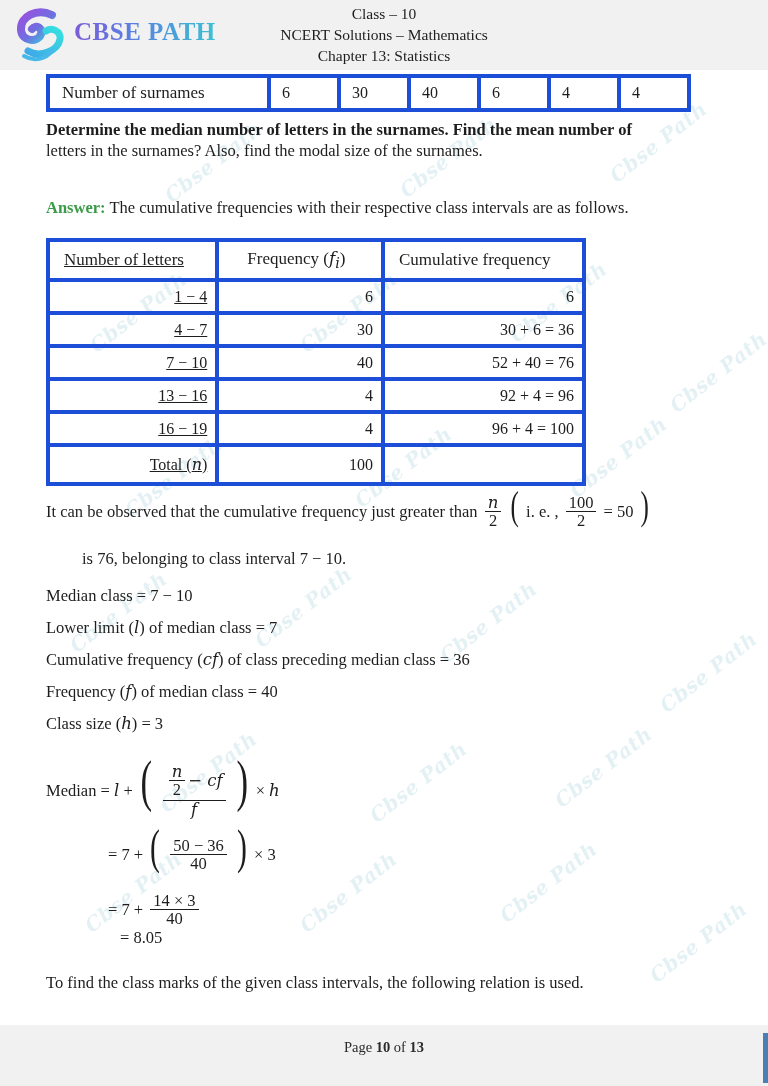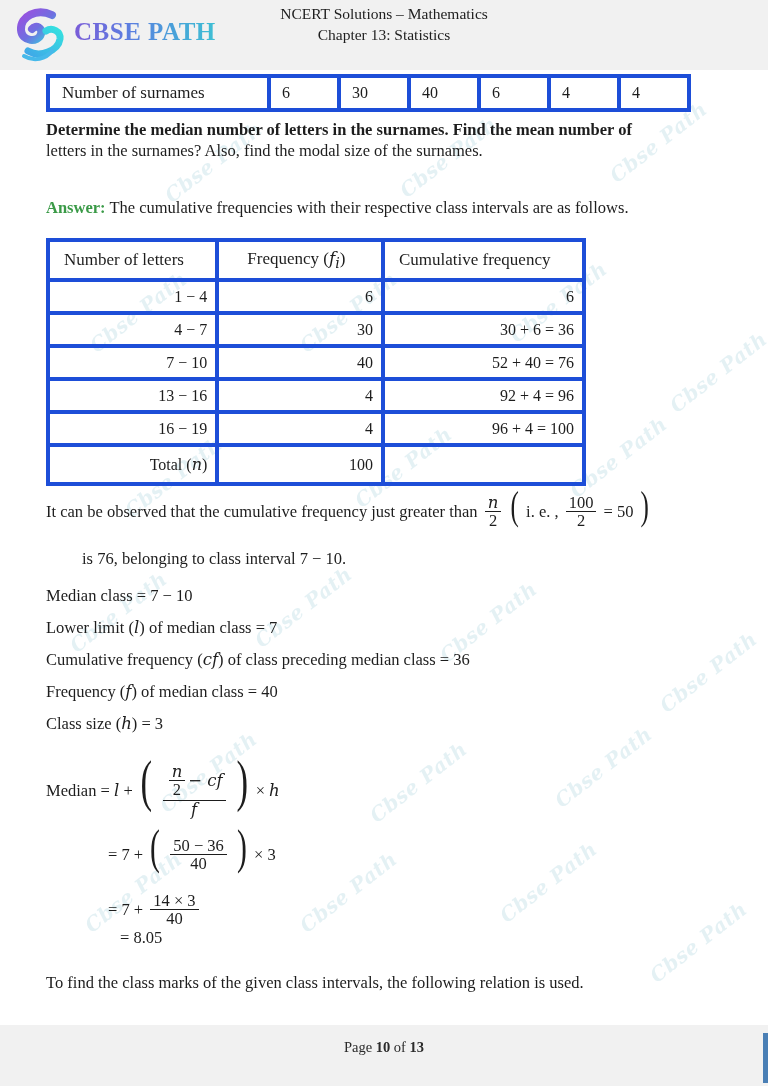--- a/index.html
+++ b/index.html
@@ -102,21 +102,21 @@
     padding: 2px 8px;
     background: transparent;
   }
   #surname-table { left: 46px; top: 4px; }
   #surname-table td { height: 26px; }
   #surname-table td.lbl { width: 197px; text-align: left; padding-left: 12px; font-size: 17px; }
   #surname-table td.num { width: 47px; text-align: left; padding-left: 11px; }
 
   #cum-table { left: 46px; top: 168px; width: 540px; }
   #cum-table td { height: 25px; text-align: right; font-size: 16px; }
-  #cum-table td.c0 { width: 178px; }
+  #cum-table td.c0 { width: 178px; text-decoration: underline; }
   #cum-table td.c1 { width: 147px; }
   #cum-table td.c2 { width: 213px; }
   #cum-table tr.head td { font-size: 17px; height: 32px; }
   #cum-table tr.head td.c0 { text-align: left; padding-left: 14px; }
   #cum-table tr.head td.c1 { text-align: left; padding-left: 28px; }
   #cum-table tr.head td.c2 { text-align: left; padding-left: 14px; }
   #cum-table tr.total td { height: 31px; }
 
   
   .mathi { font-style: italic; font-family: "DejaVu Serif","Liberation Serif",serif; }
@@ -214,20 +214,21 @@
           <stop offset="100%" stop-color="#35e0e0"></stop>
         </linearGradient>
       </defs>
       <path d="M42 11 C27 4, 10 12, 11 26 C12 38, 28 39, 31 30 C33 24, 26 20, 22 25" fill="none" stroke="url(#lg1)" stroke-width="8" stroke-linecap="round"></path>
       <path d="M18 47 C30 54, 48 47, 50 35 C51 27, 42 23, 36 27" fill="none" stroke="url(#lg2)" stroke-width="7" stroke-linecap="round"></path>
       <path d="M14 52 C24 58, 36 55, 42 47" fill="none" stroke="#46b9ea" stroke-width="4" stroke-linecap="round"></path>
     </svg>
   </div>
   <div class="brand-name">CBSE PATH</div>
   <div class="head-lines">
+    <div>Class – 10</div>
     <div>NCERT Solutions – Mathematics</div>
     <div>Chapter 13: Statistics</div>
   </div>
 </div>
 
 <div class="content">
 
   <table id="surname-table">
     <tbody>
         <tr>

